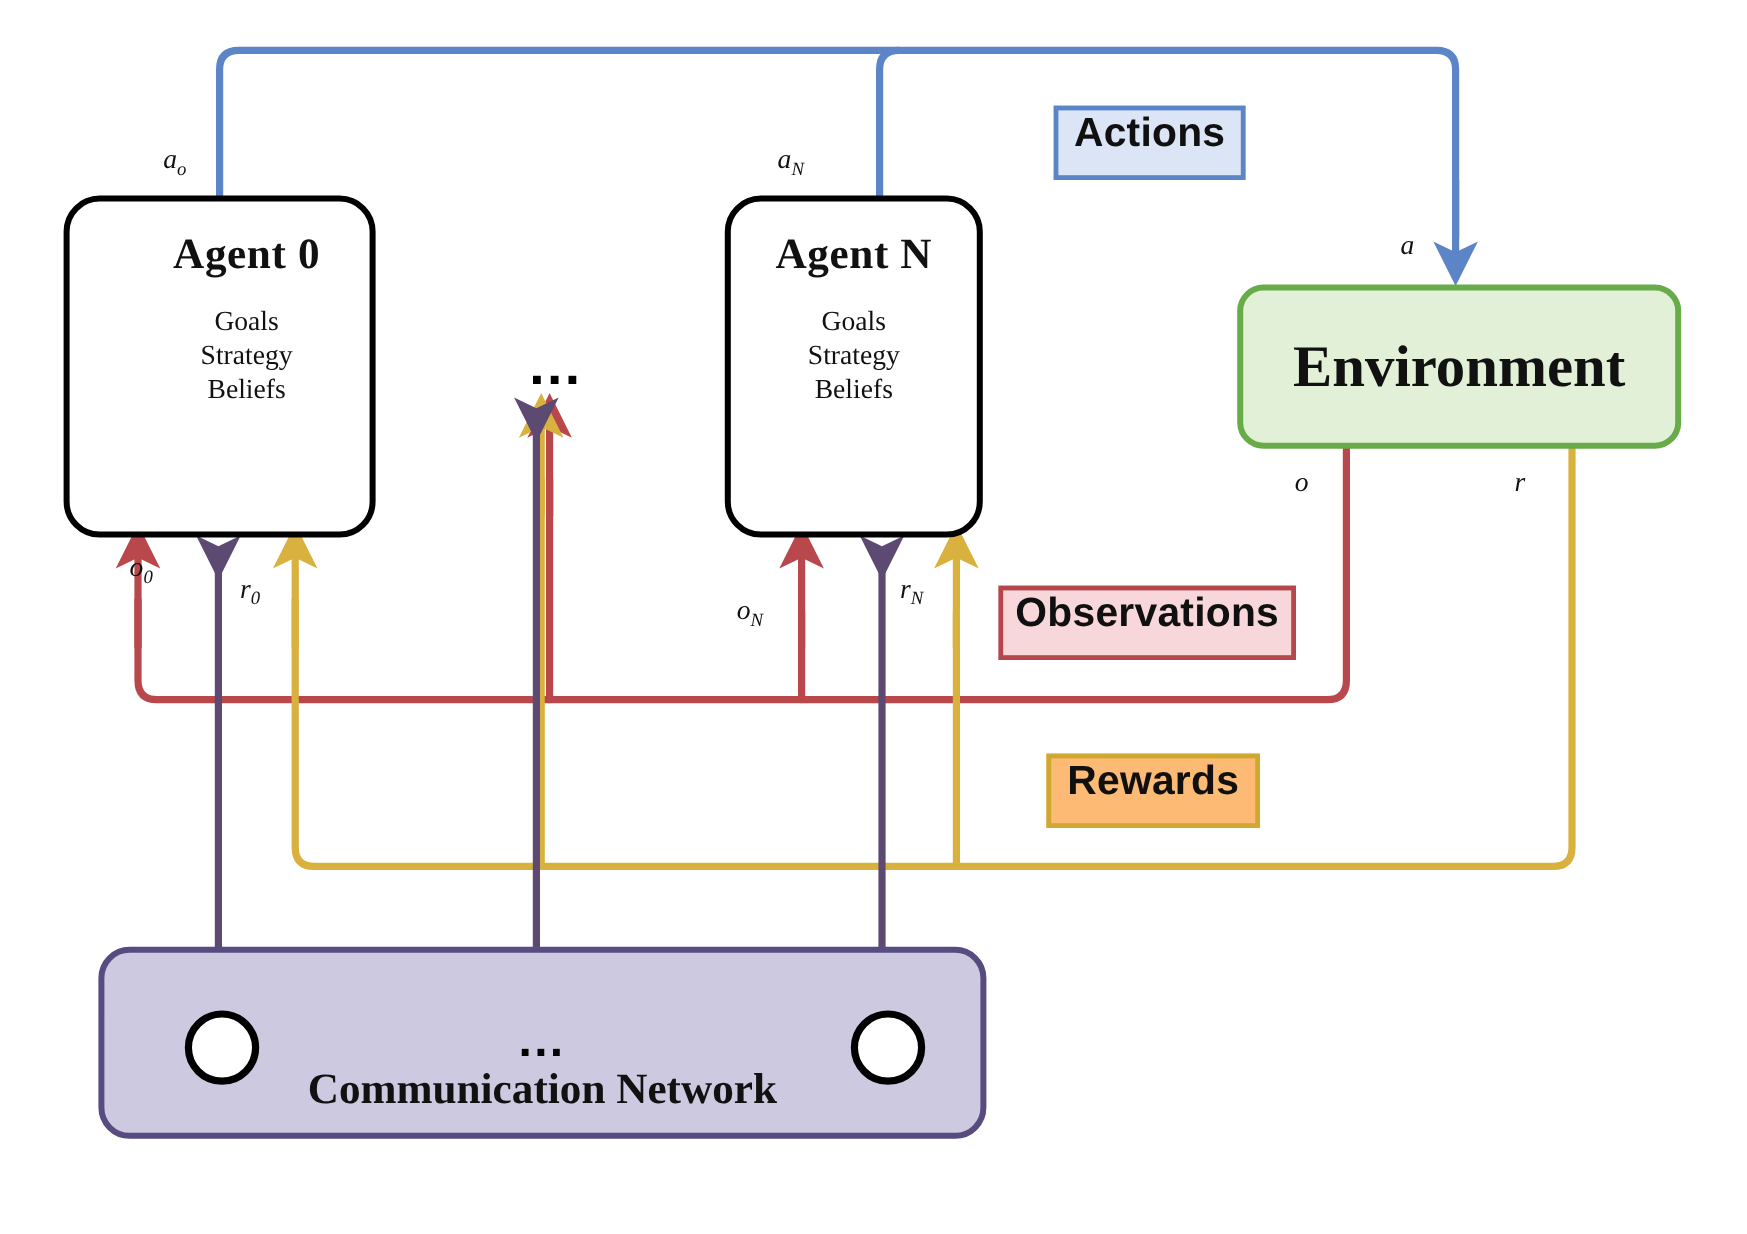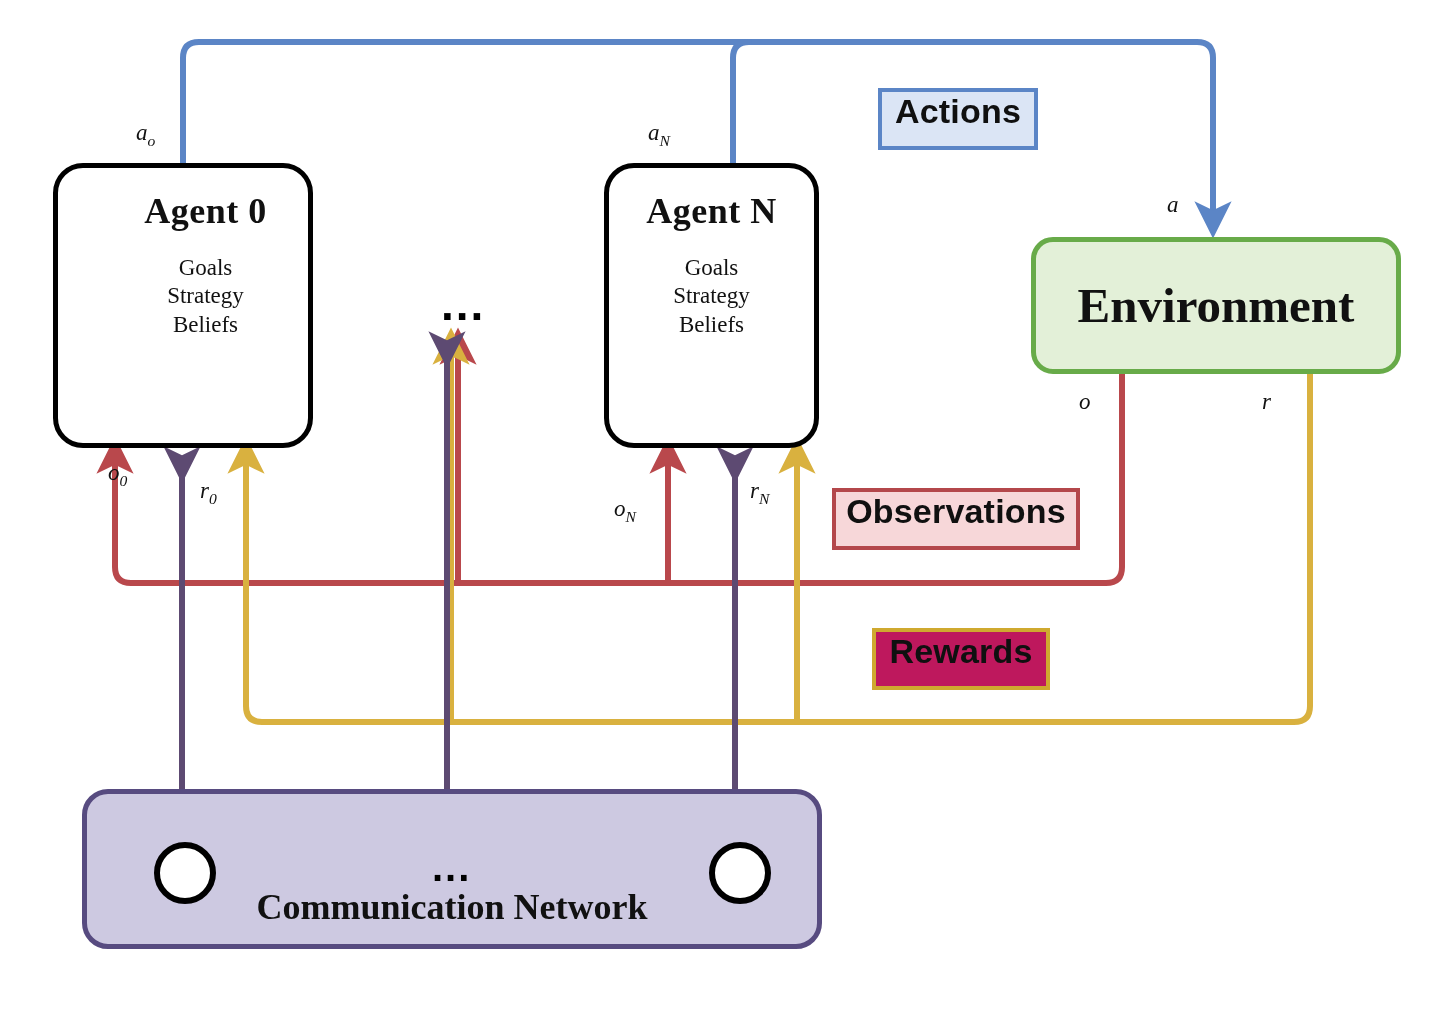--- a/index.html
+++ b/index.html
@@ -122,21 +122,21 @@
   }
   #legend-actions {
     background: #dbe5f5;
     border: 4px solid #5b85c6;
   }
   #legend-observations {
     background: #f7d7d9;
     border: 4px solid #b4474b;
   }
   #legend-rewards {
-    background: #be185d;
+    background: #fdba74;
     border: 4px solid #cfa92f;
   }
 
   
   .sym {
     position: absolute;
     font-family: "Liberation Serif", serif;
     font-style: italic;
     font-size: 23px;
     color: #111111;

